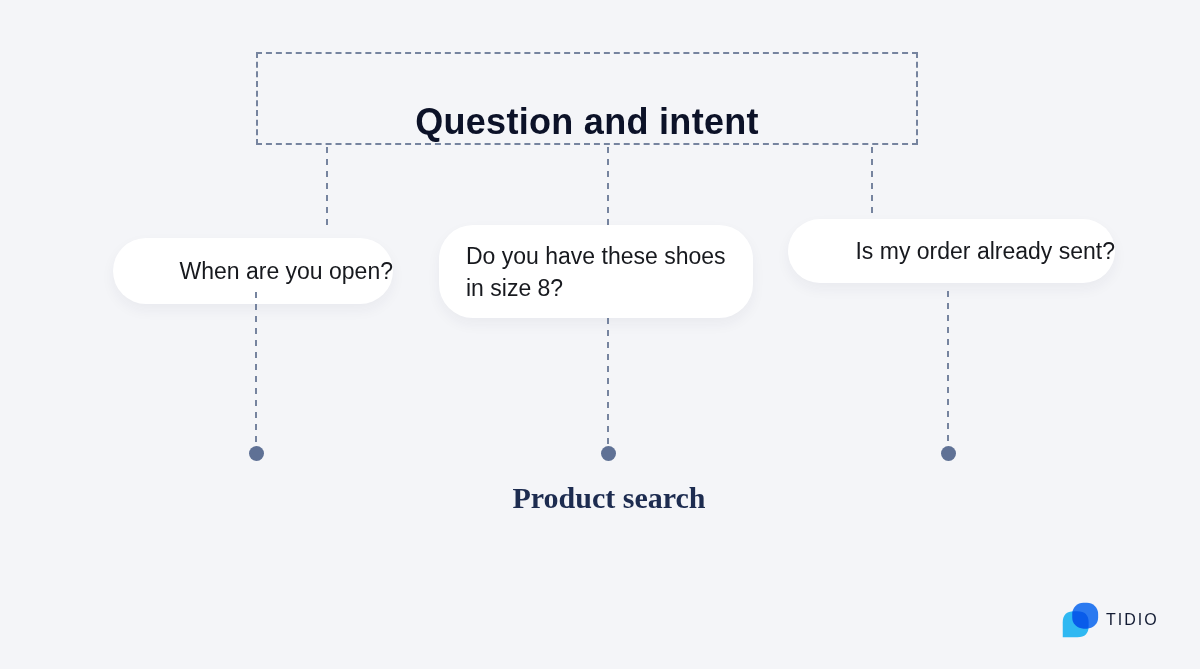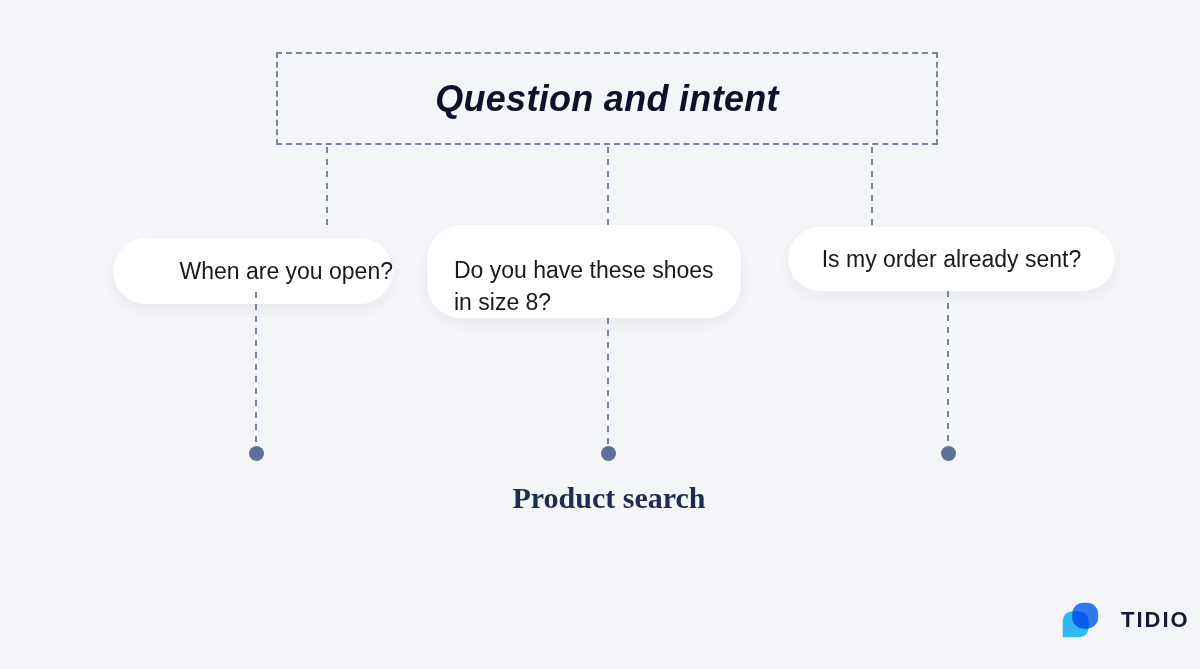--- a/index.html
+++ b/index.html
@@ -9,25 +9,25 @@
     position: relative;
     width: 1200px;
     height: 669px;
     background: var(--bg, #f4f5f8);
     overflow: hidden;
   }
 
   
   .title-box {
     position: absolute;
-    left: 276px; top: 52px;
+    left: 256px; top: 52px;
     width: 662px; height: 93px;
     border: 2px dashed var(--line, #7f8dad);
     box-sizing: border-box;
-    display: flex; align-items: center; justify-content: center; font-style: italic;
+    display: flex; align-items: flex-end; justify-content: center;
   }
   .title-text {
     font-size: 36px;
     font-weight: 700;
     letter-spacing: 0.3px;
     color: var(--title-text, #0c1228);
   }
 
   
   .vline {
@@ -51,22 +51,22 @@
     background: var(--bubble-bg, #ffffff);
     border-radius: 34px;
     box-sizing: border-box;
     display: flex; align-items: center;
     color: var(--bubble-text, #17191e);
     font-size: 23px;
     line-height: 32px;
     box-shadow: 0 6px 14px rgba(30, 45, 80, 0.05);
   }
   .bubble-1 { left: 113px; top: 238px; width: 280px; height: 66px; justify-content: flex-end; text-align: center; }
-  .bubble-2 { left: 427px; top: 225px; width: 314px; height: 93px; padding-left: 27px; padding-right: 20px; align-items: flex-end; }
-  .bubble-3 { left: 788px; top: 227px; width: 327px; height: 64px; justify-content: center; text-align: center; }
+  .bubble-2 { left: 439px; top: 225px; width: 314px; height: 93px; padding-left: 27px; padding-right: 20px; }
+  .bubble-3 { left: 788px; top: 219px; width: 327px; height: 64px; justify-content: flex-end; text-align: center; }
 
   
   .dot {
     position: absolute;
     top: 446px;
     width: 15px; height: 15px;
     border-radius: 50%;
     background: var(--dot, #5f7195);
   }
   .dot-1 { left: 249px; }
@@ -91,23 +91,23 @@
   
   .brand {
     position: absolute;
     left: 1061px; top: 600px;
     display: flex; align-items: center;
   }
   .brand svg { width: 38px; height: 40px; display: block; }
   .logo-blue  { fill: var(--logo-blue, #2d7ff7); mix-blend-mode: multiply; }
   .logo-light { fill: var(--logo-light, #31c0f9); mix-blend-mode: multiply; }
   .brand-name {
-    margin-left: 22px;
-    font-size: 22px;
-    font-weight: 700;
+    margin-left: 7px;
+    font-size: 16px;
+    font-weight: 400;
     letter-spacing: 2px;
     color: var(--brand-text, #121b33);
   }
 </style>
 </head>
 <body>
 
 <div class="canvas">
 
   <div class="title-box">

